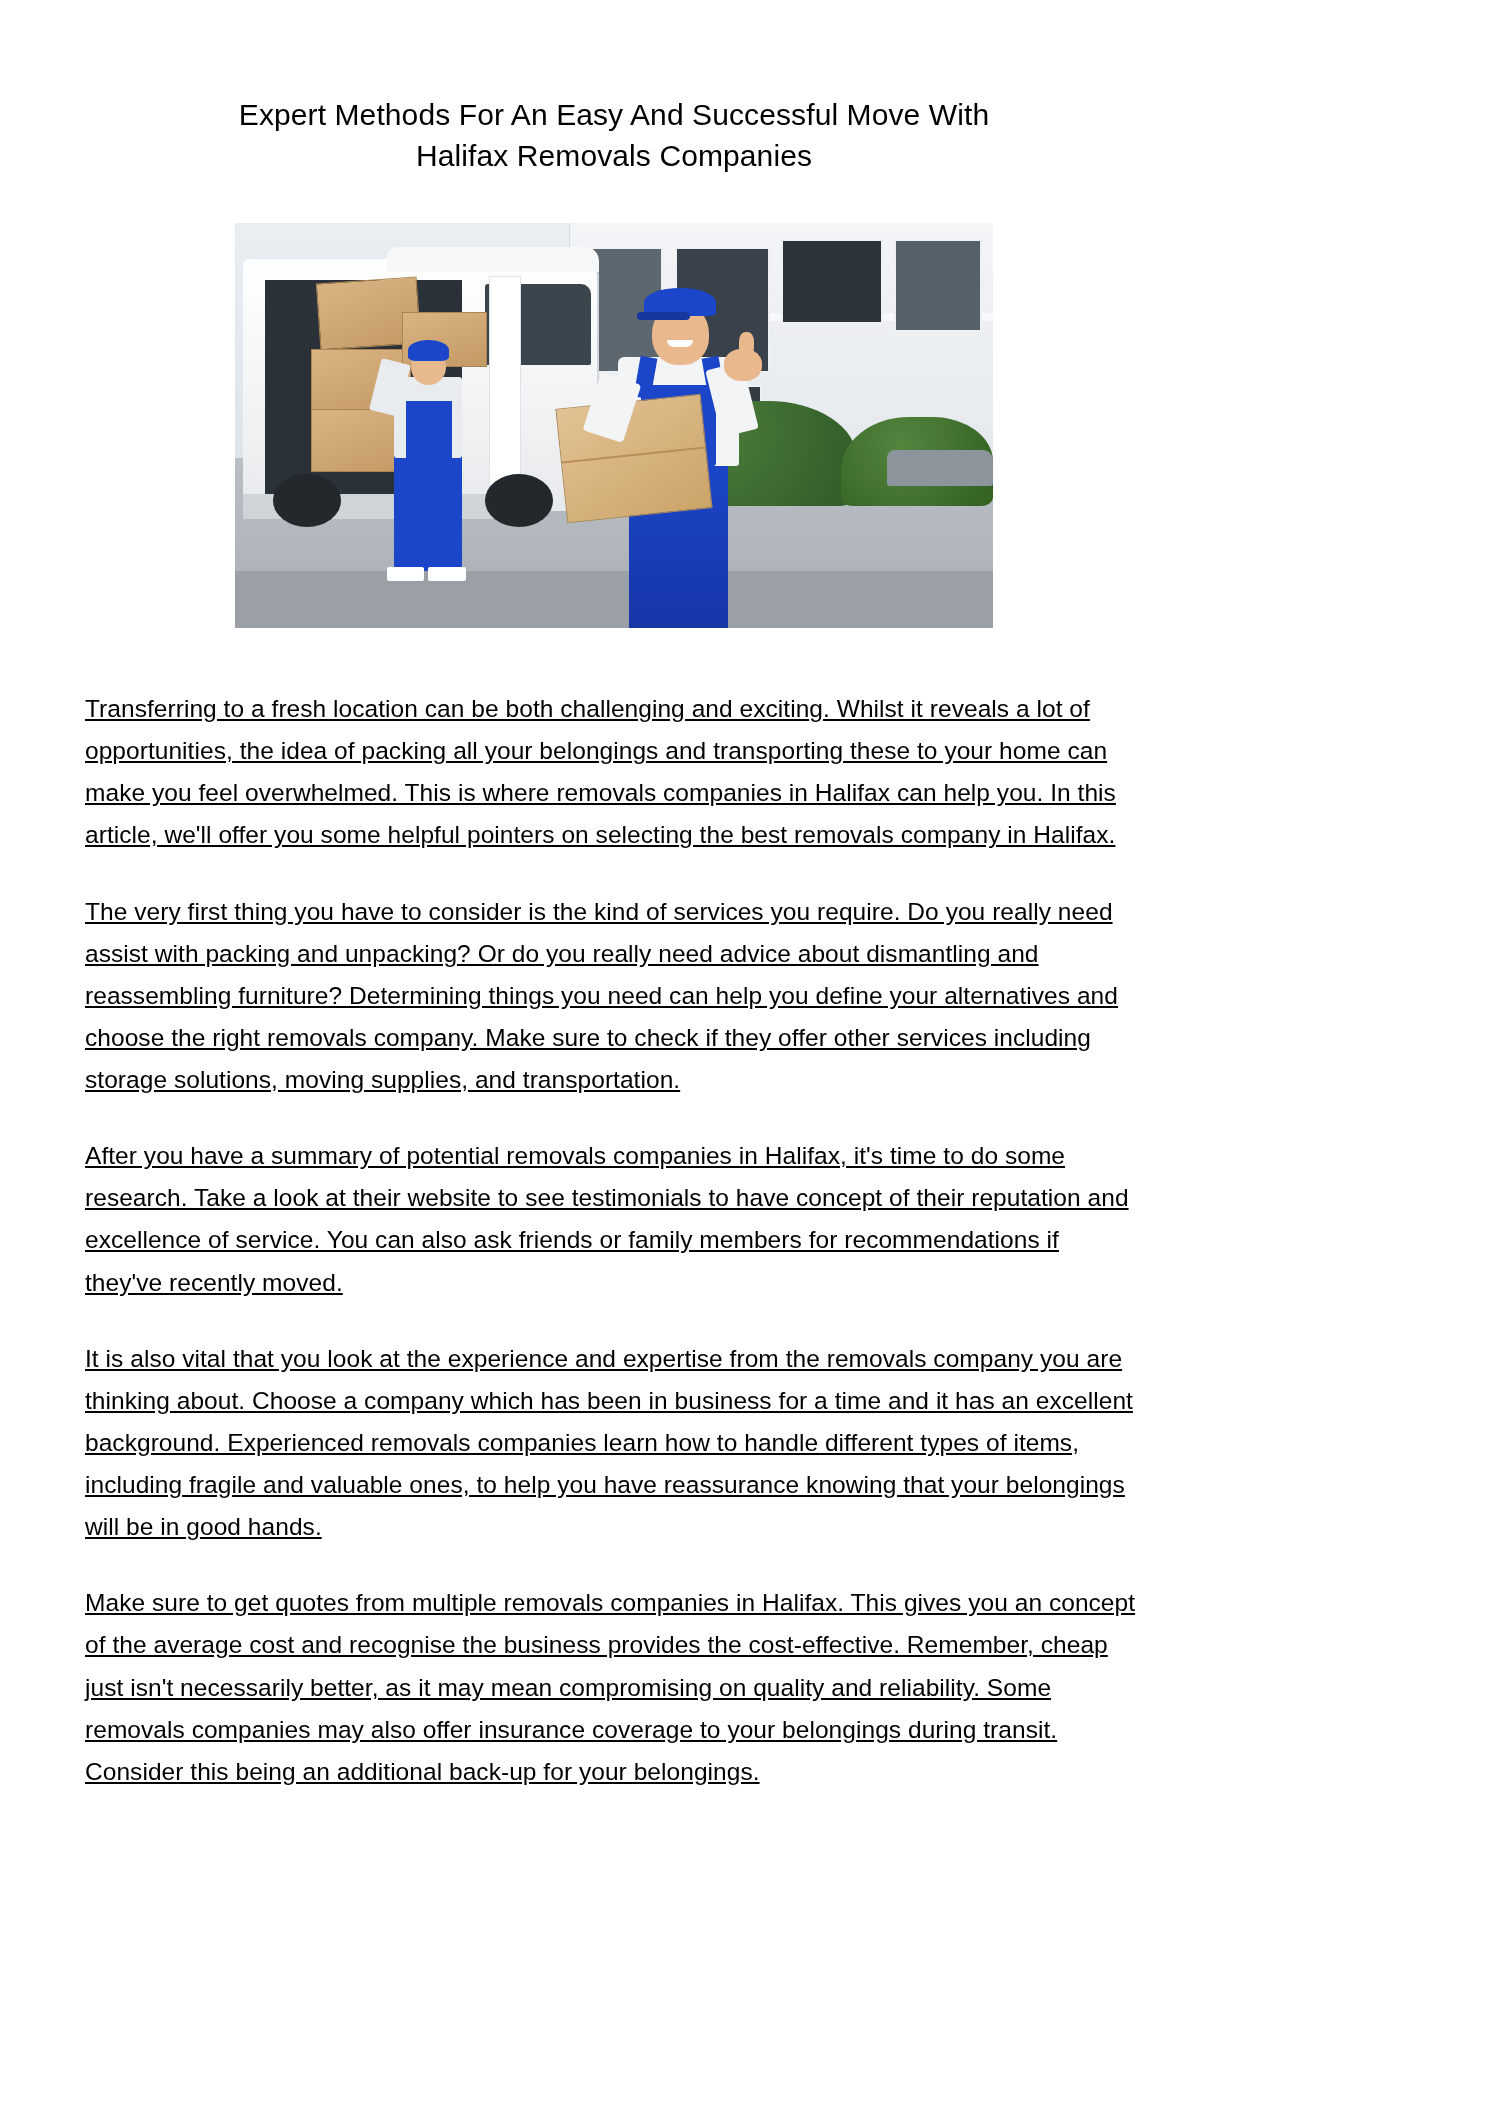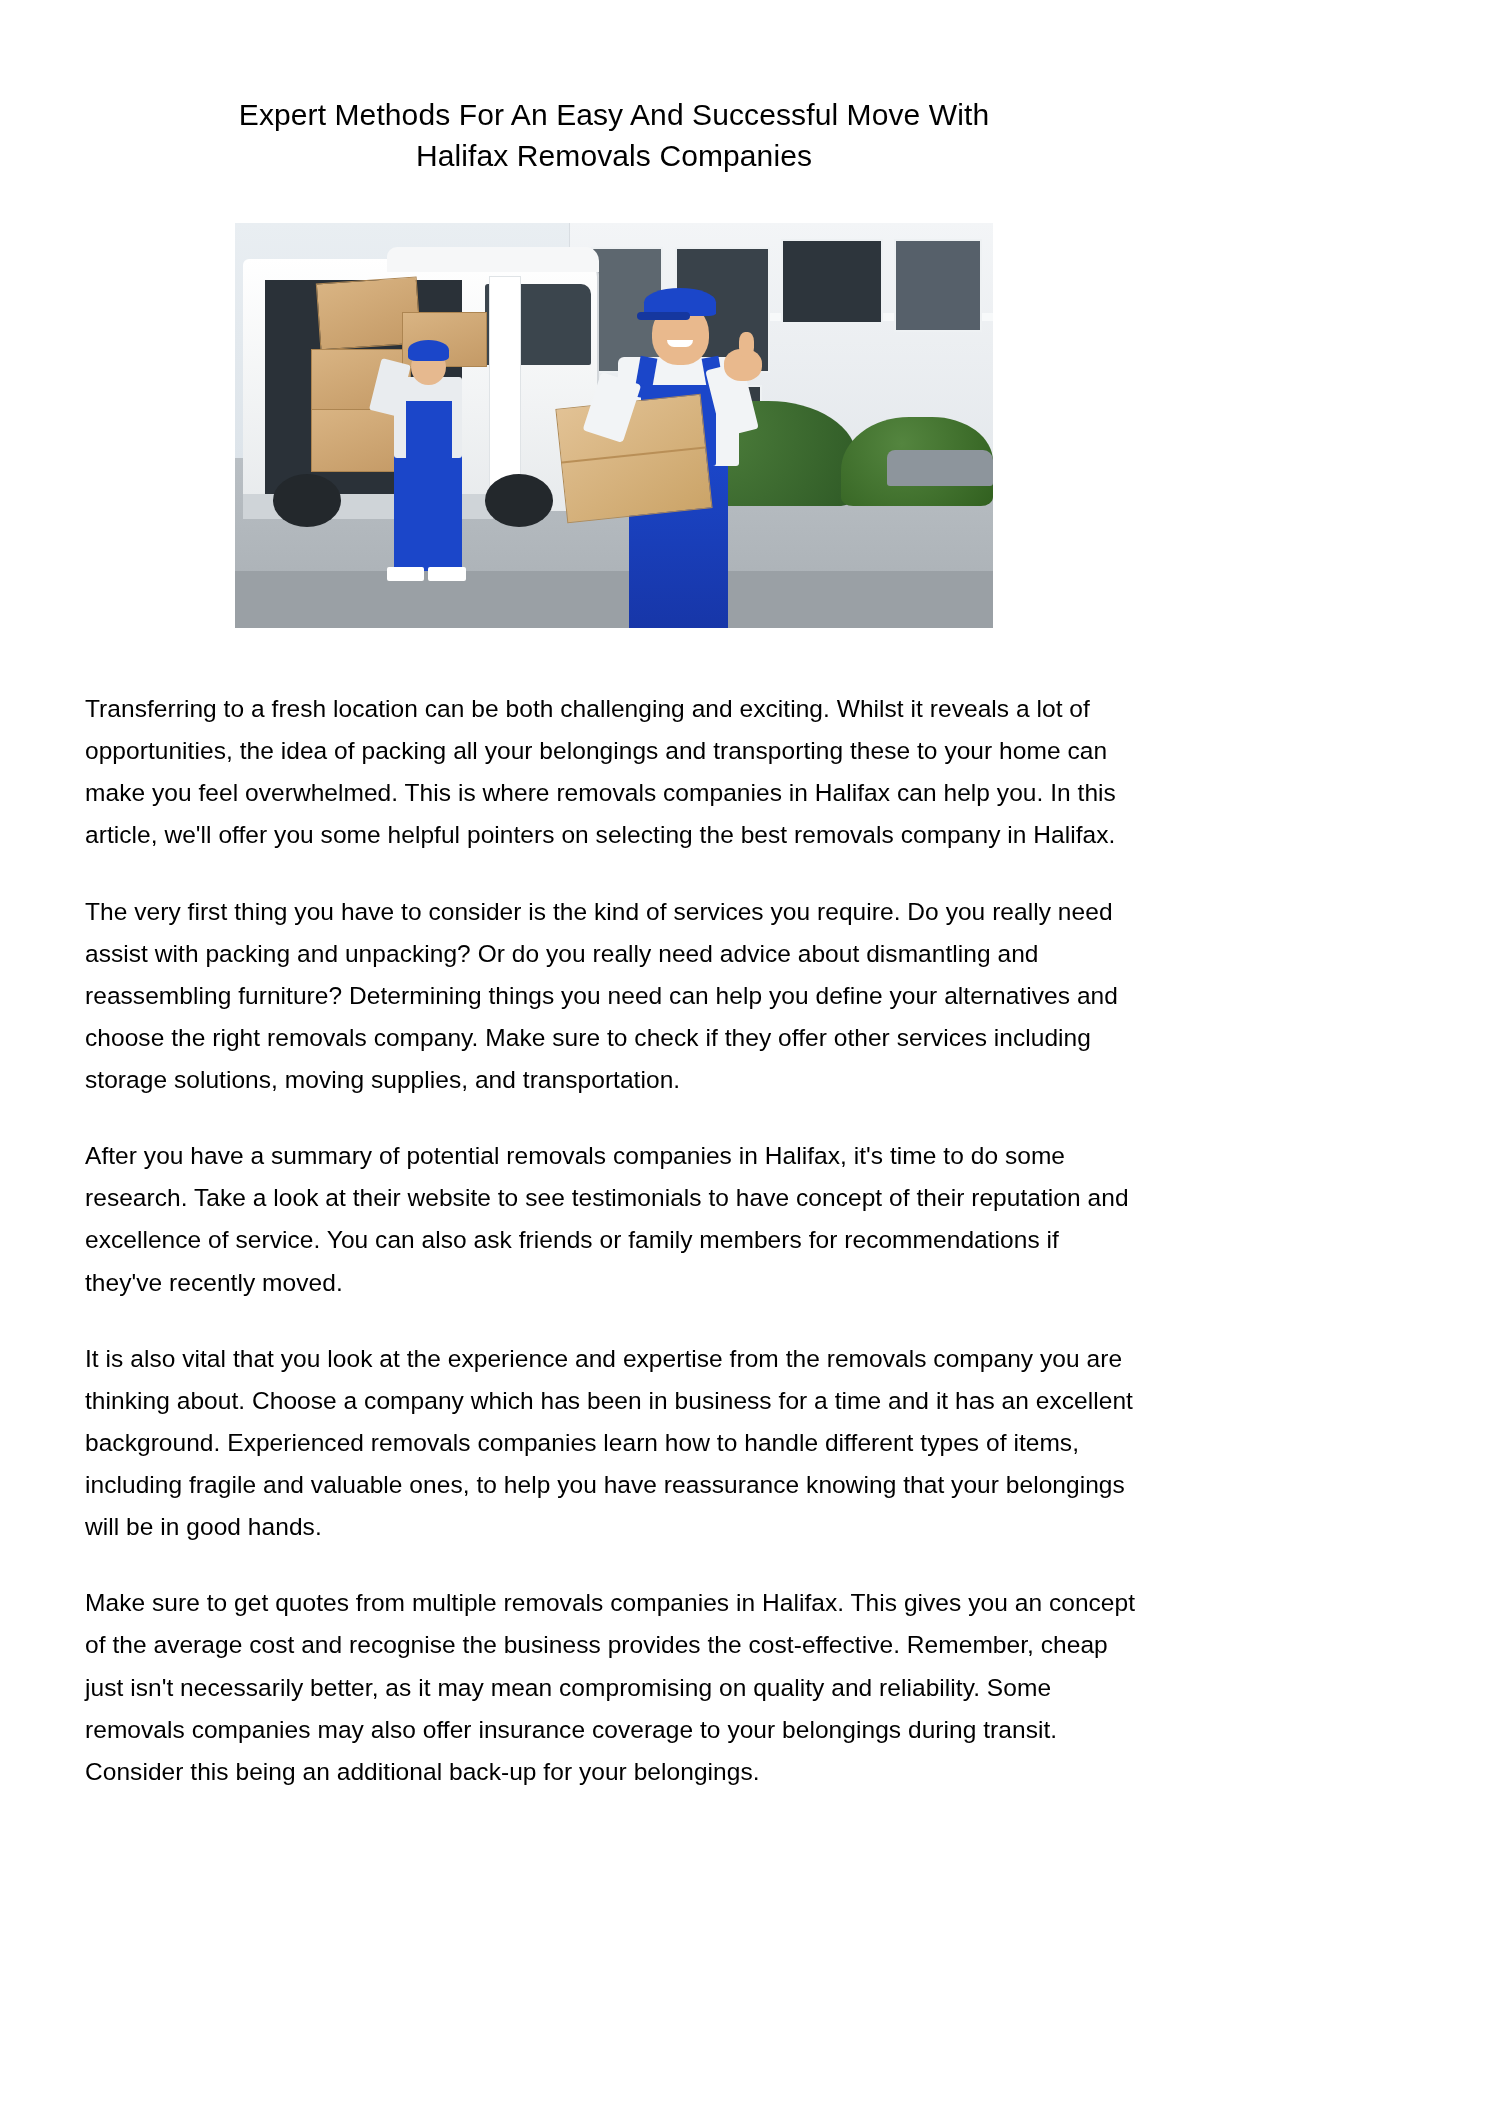--- a/index.html
+++ b/index.html
@@ -285,20 +285,21 @@
     position: absolute;
     left: 47%; top: 38%; width: 5.5%; height: 15%;
     background: #f2f4f6;
     border-radius: 4px;
     transform: rotate(18deg);
   }
   
   .body-copy {
     padding: 0 88px 0 85px;
     margin-top: 60px;
+    text-decoration: underline;
   }
   .body-copy p {
     margin: 0 0 34px 0;
     font-size: 24.5px;
     line-height: 1.72;
     text-align: left;
     letter-spacing: 0.05px;
   }
   .body-copy p:last-child { margin-bottom: 0; }
 </style>

